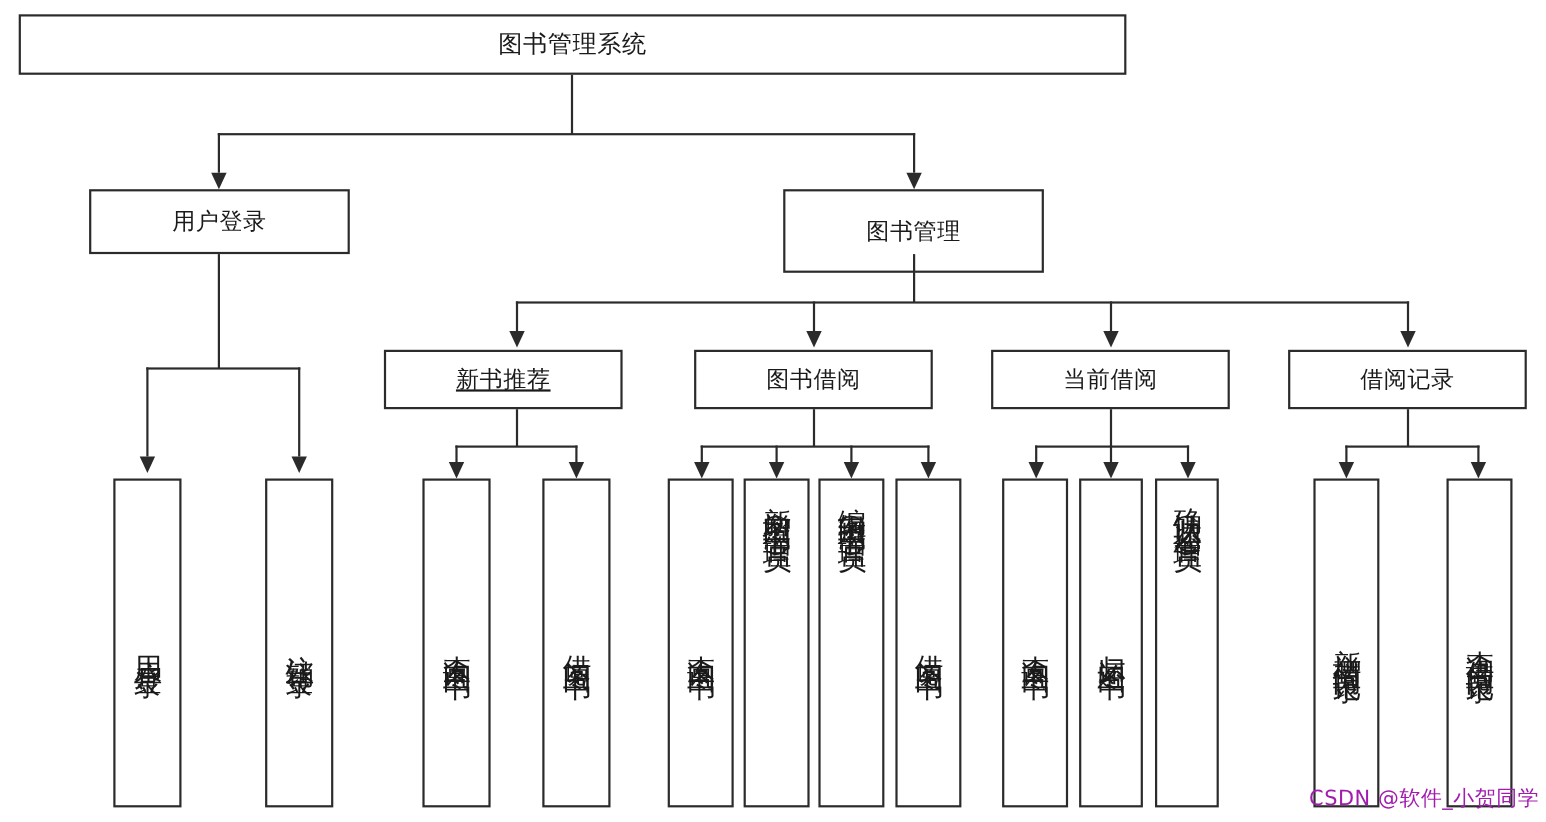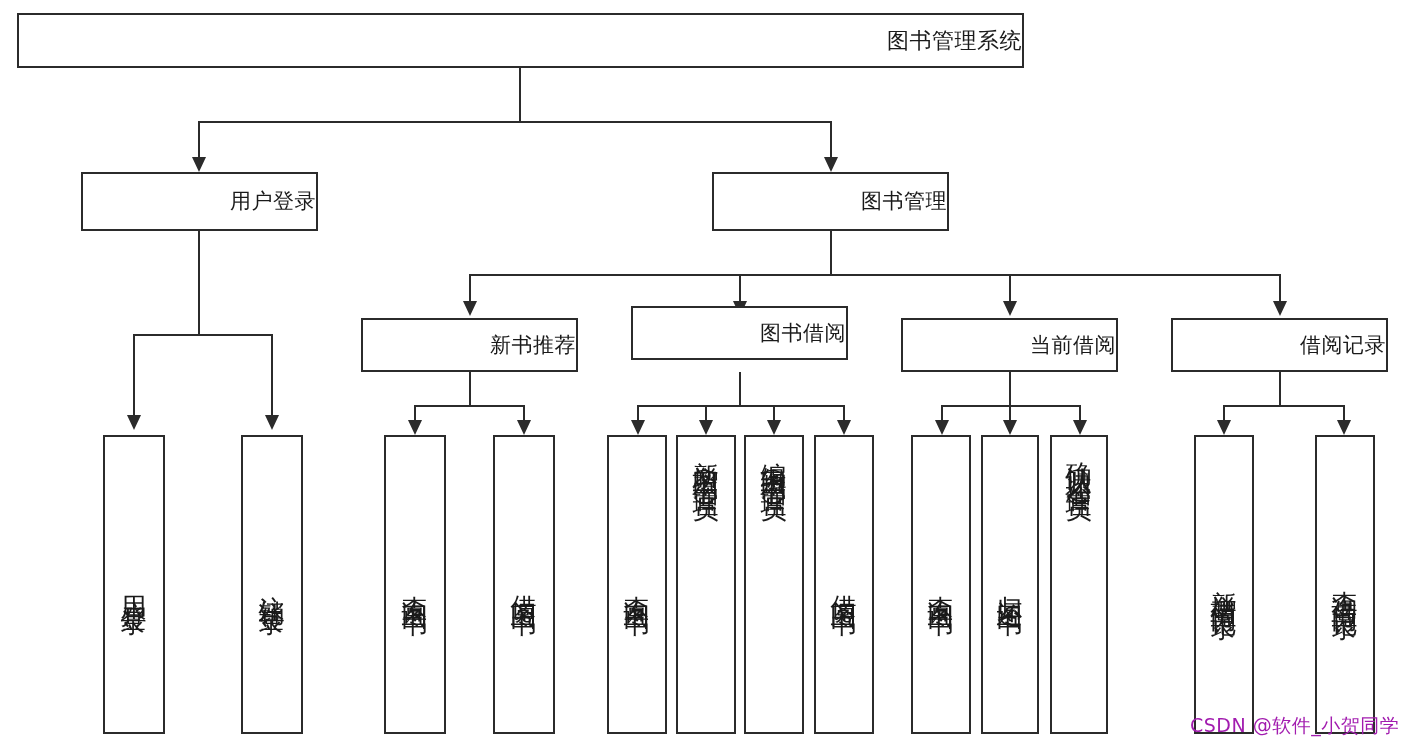--- a/index.html
+++ b/index.html
@@ -17,21 +17,21 @@
     background: #ffffff;
     overflow: hidden;
   }
   .node {
     position: absolute;
     box-sizing: border-box;
     border: 2px solid #2b2b2b;
     background: #ffffff;
     display: flex;
     align-items: center;
-    justify-content: flex-end;
+    justify-content: center;
     color: #1a1a1a;
   }
   .node-label {
     display: block;
     text-align: center;
     line-height: 1.18;
     white-space: nowrap;
   }
   
   .h-node .node-label {
@@ -97,21 +97,21 @@
   <div class="conn hline" style="left:198px; top:121px; width:634px;"></div>
 
   <div class="conn vline" style="left:198px; top:121px; height:36px;"></div>
   <div class="arrow" style="left:192px; top:157px;"></div>
   <div class="conn vline" style="left:830px; top:121px; height:36px;"></div>
   <div class="arrow" style="left:824px; top:157px;"></div>
 
   <div class="node h-node" style="left:81px; top:172px; width:237px; height:59px;">
     <span class="node-label">用户登录</span>
   </div>
-  <div class="node h-node" style="left:712px; top:172px; width:237px; height:59px;">
+  <div class="node h-node" style="left:712px; top:172px; width:237px; height:76px;">
     <span class="node-label">图书管理</span>
   </div>
 
   <div class="conn vline" style="left:198px; top:231px; height:104px;"></div>
   <div class="conn hline" style="left:133px; top:334px; width:140px;"></div>
   <div class="conn vline" style="left:133px; top:334px; height:81px;"></div>
   <div class="arrow" style="left:127px; top:415px;"></div>
   <div class="conn vline" style="left:271px; top:334px; height:81px;"></div>
   <div class="arrow" style="left:265px; top:415px;"></div>
 
@@ -119,24 +119,24 @@
   <div class="conn hline" style="left:469px; top:274px; width:812px;"></div>
   <div class="conn vline" style="left:469px; top:274px; height:27px;"></div>
   <div class="arrow" style="left:463px; top:301px;"></div>
   <div class="conn vline" style="left:739px; top:274px; height:27px;"></div>
   <div class="arrow" style="left:733px; top:301px;"></div>
   <div class="conn vline" style="left:1009px; top:274px; height:27px;"></div>
   <div class="arrow" style="left:1003px; top:301px;"></div>
   <div class="conn vline" style="left:1279px; top:274px; height:27px;"></div>
   <div class="arrow" style="left:1273px; top:301px;"></div>
 
-  <div class="node h-node" style="left:361px; top:318px; width:217px; height:54px;">
+  <div class="node h-node" style="left:349px; top:318px; width:217px; height:54px;text-decoration:underline;">
     <span class="node-label">新书推荐</span>
   </div>
-  <div class="node h-node" style="left:631px; top:306px; width:217px; height:54px;">
+  <div class="node h-node" style="left:631px; top:318px; width:217px; height:54px;">
     <span class="node-label">图书借阅</span>
   </div>
   <div class="node h-node" style="left:1171px; top:318px; width:217px; height:54px;">
     <span class="node-label">借阅记录</span>
   </div>
   <div class="node h-node" style="left:901px; top:318px; width:217px; height:54px;">
     <span class="node-label">当前借阅</span>
   </div>
 
   <div class="conn vline" style="left:469px; top:372px; height:34px;"></div>

